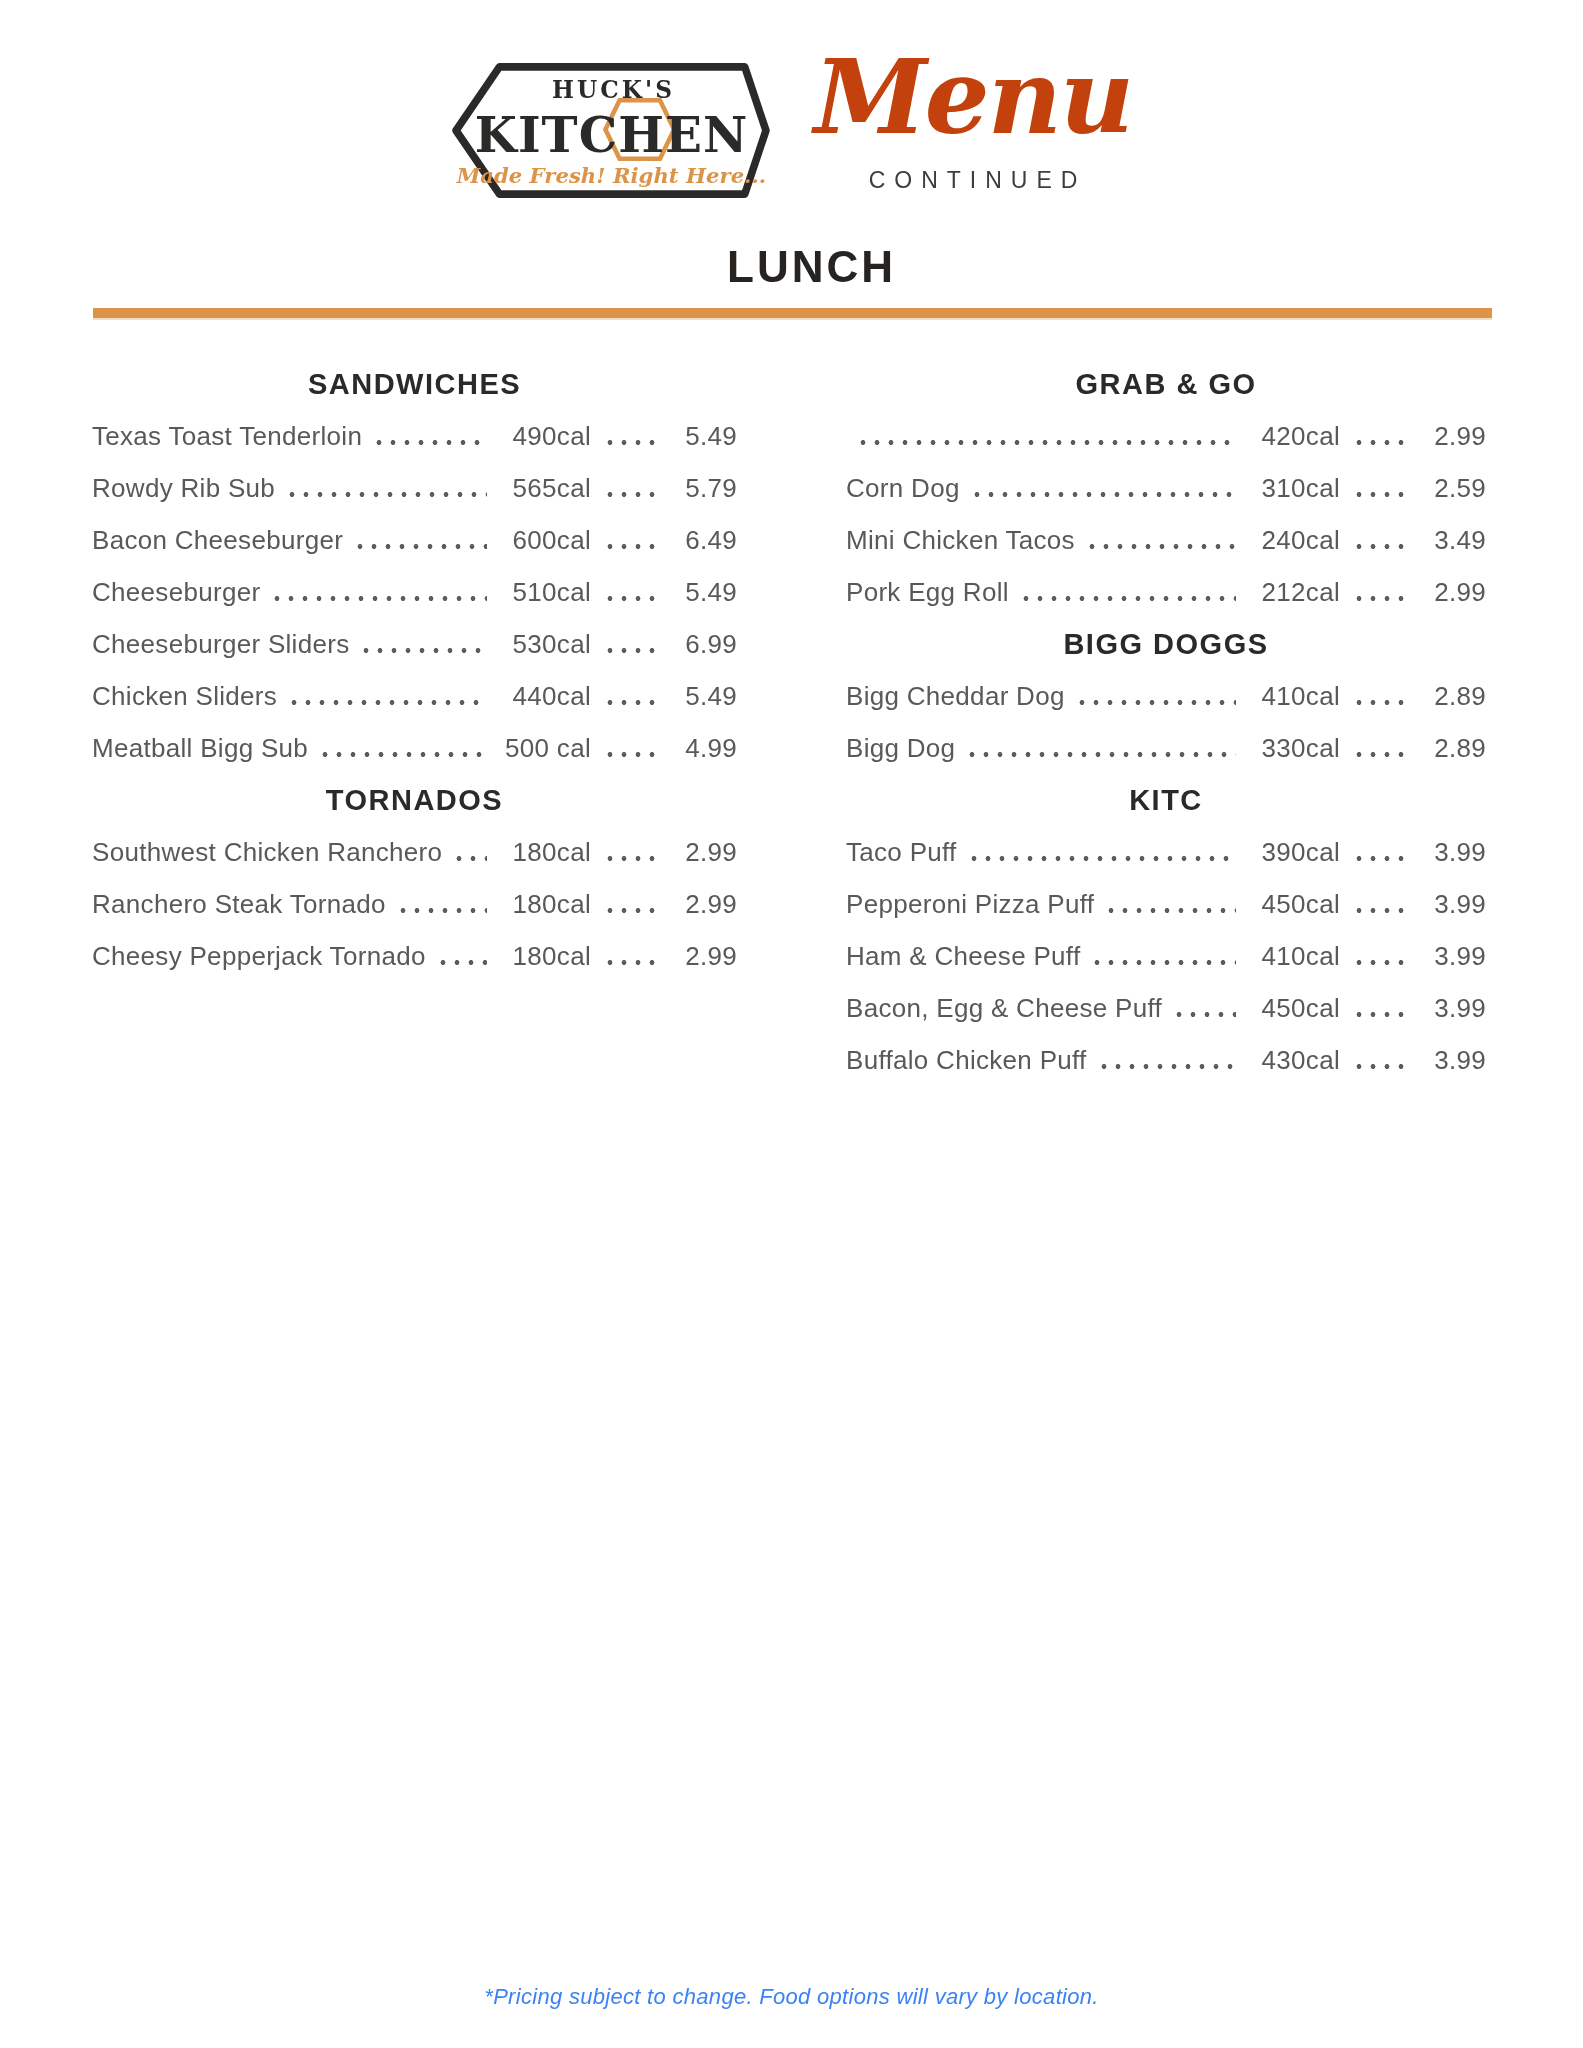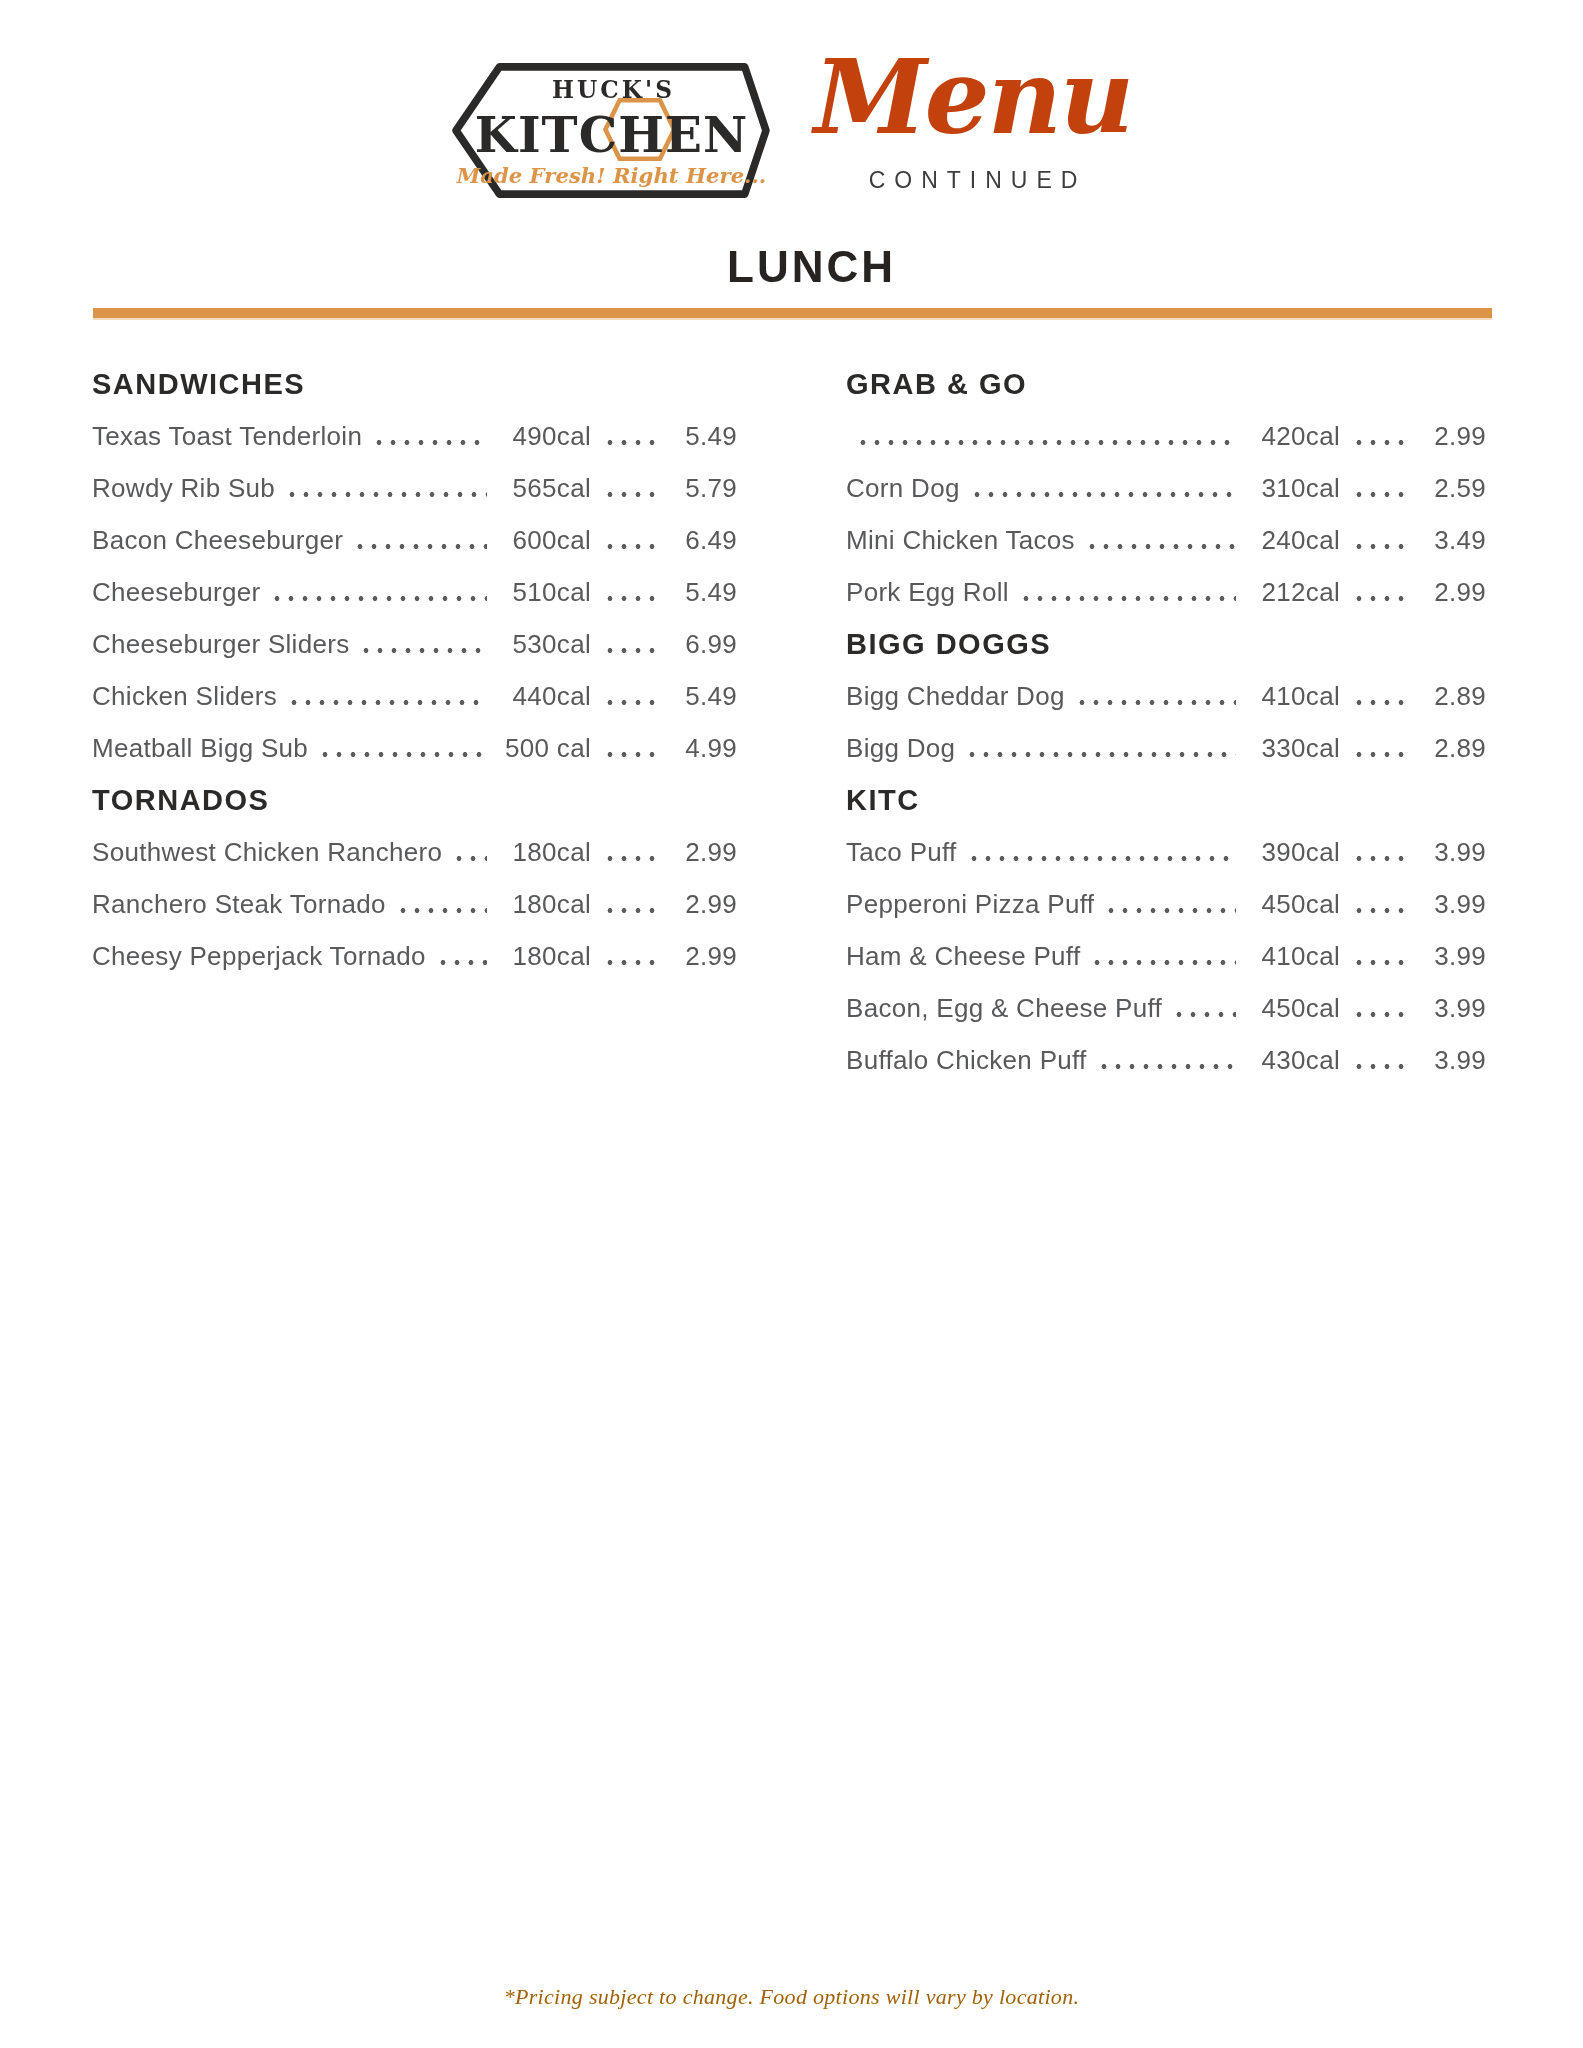--- a/index.html
+++ b/index.html
@@ -32,41 +32,40 @@
   }
 
   
   .columns {
     position:absolute; top:358px; left:92px; width:1394px;
     display:grid; grid-template-columns:645px 640px; column-gap:109px;
     align-items:start;
   }
   .row {
     height:52px; line-height:52px; display:flex; align-items:baseline;
-    font-size:26px; color:#58595B; letter-spacing:0.3px;
+    font-size:26px; color:#58595B; letter-spacing:0.3px;justify-content:center;
   }
   .row.head {
     font-size:29px; font-weight:bold; color:#2b2a28; letter-spacing:1.5px;
   }
   .nm { white-space:nowrap; flex:0 0 auto; }
   .ld {
     flex:1 1 auto; min-width:22px; height:5px; margin:0 12px 0 10px;
     background-image:radial-gradient(circle, #5b5c5e 2.2px, transparent 2.7px);
     background-size:14px 5px; background-repeat:repeat-x;
   }
   .ld-fixed { flex:0 0 56px; min-width:56px; margin:0 12px; }
   .cal { flex:0 0 auto; min-width:92px; text-align:right; white-space:nowrap; }
   .pr  { flex:0 0 66px; text-align:right; white-space:nowrap; }
 
   
   .footer-note {
     position:absolute; top:1984px; left:0; width:100%;
-    text-align:center; font-style:italic; font-size:22px; color:#a16207;
+    text-align:center; font-style:italic; font-size:22px; color:#3b82f6;
     letter-spacing:0.3px;
-    font-family:Liberation Serif, serif;
   }
 </style>
 </head>
 <body>
 
 <div class="page">
 
   <svg class="badge" viewBox="0 0 315 138">
     <polygon points="4,69 47,6 290,6 311,69 290,132 47,132" fill="#ffffff" stroke="#2b2a28" stroke-width="7.5" stroke-linejoin="round"></polygon>
     <polygon points="152,68 166,39 206,39 220,68 206,97 166,97" fill="none" stroke="#DC9448" stroke-width="4.5" stroke-linejoin="miter"></polygon>

